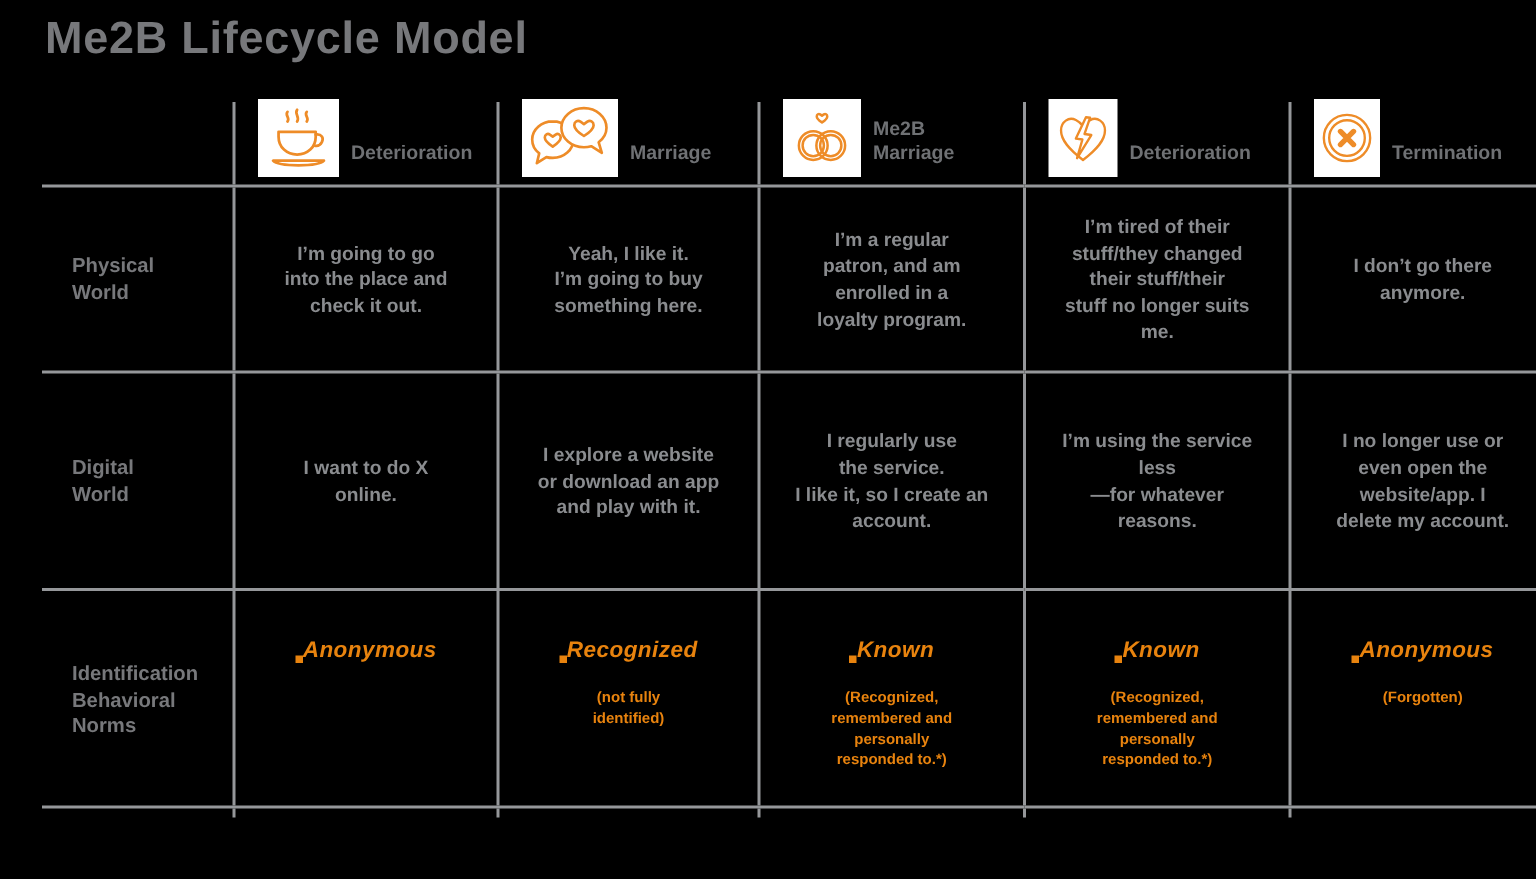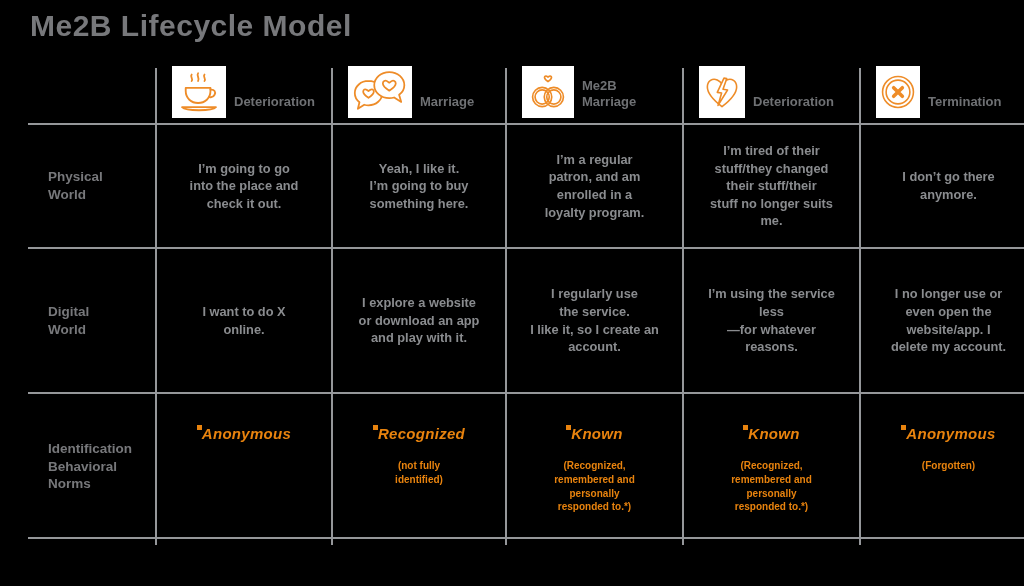--- a/index.html
+++ b/index.html
@@ -74,21 +74,21 @@
     display:flex;align-items:center;justify-content:center;
     text-align:center;padding:0 8px;
     font-size:12.8px;font-weight:700;color:var(--body-gray);
     white-space:pre-line;line-height:1.38;
   }
   
   .norms{
     display:flex;flex-direction:column;align-items:center;
     padding-top:31px;gap:17px;
   }
-  .term-line{display:flex;align-items:flex-start;gap:0;}
+  .term-line{display:flex;align-items:flex-end;gap:0;}
   .bullet{
     width:5px;height:5px;background:var(--accent-orange);
     display:inline-block;flex:0 0 auto;
   }
   .term-text{
     font-size:15px;font-weight:700;font-style:italic;
     color:var(--accent-orange);letter-spacing:.3px;
   }
   .note{
     text-align:center;white-space:pre-line;

